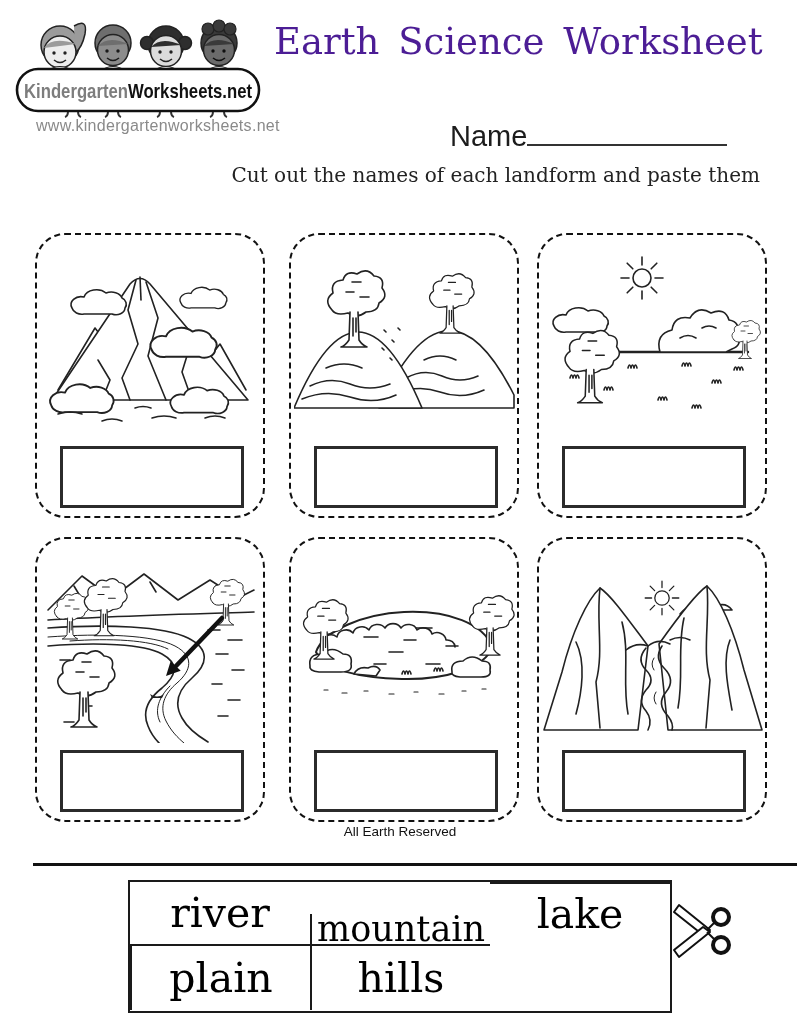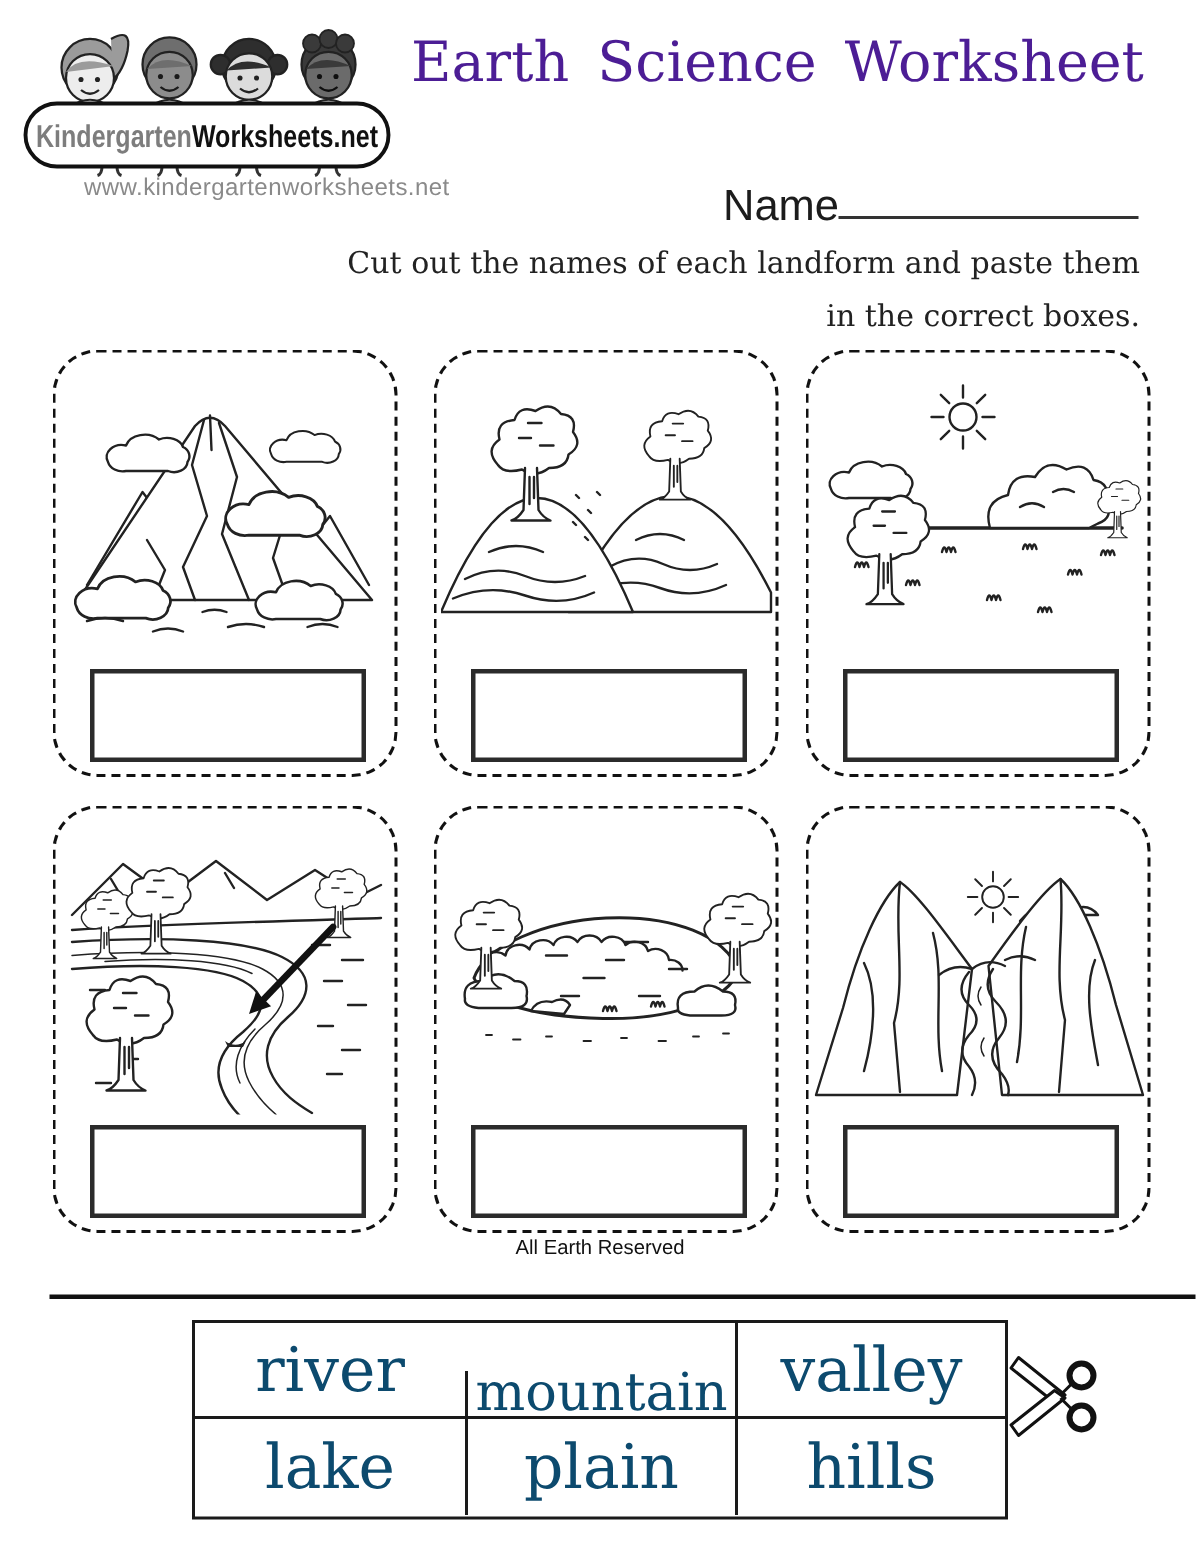--- a/index.html
+++ b/index.html
@@ -1,24 +1,24 @@
 <!DOCTYPE html>
 <html><head>
 <meta charset="utf-8">
 <style>
   html,body{margin:0;padding:0;}
   body{width:800px;height:1035px;background:#ffffff;position:relative;overflow:hidden;
        font-family:"Liberation Sans",sans-serif;color:#1c1c1c;}
   .abs{position:absolute;}
   
   #logo-svg{left:8px;top:12px;width:260px;height:106px;}
-  #site-url{left:36px;top:117px;font-size:16px;letter-spacing:.3px;color:#8a8a8a;margin-left:20px;}
+  #site-url{left:36px;top:117px;font-size:16px;letter-spacing:.3px;color:#8a8a8a;}
   #page-title{left:274px;top:20px;width:466px;text-align:center;
       font-family:"DejaVu Serif",serif;font-size:37px;word-spacing:7px;color:#4c1d95;white-space:nowrap;}
-  #name-row{left:450px;top:114px;font-size:29px;color:#1c1c1c;margin-left:32px;}
+  #name-row{left:450px;top:114px;font-size:29px;color:#1c1c1c;}
   #name-blank{display:inline-block;width:200px;border-bottom:2.5px solid #333;height:1.05em;vertical-align:baseline;}
   #instructions{left:44px;top:158px;width:716px;font-family:"DejaVu Serif",serif;
       font-size:20px;line-height:35px;color:#222;text-align:right;}
   #instr-line1{padding-left:18px;white-space:nowrap;}
   
   .card{position:absolute;width:230px;height:285px;border:2px dashed #111;
         border-radius:30px;box-sizing:border-box;background:#fff;}
   .card svg.illus{position:absolute;left:3px;top:12px;width:222px;height:192px;}
   .answer-box{position:absolute;left:23px;top:211px;width:184px;height:62px;
         border:3px solid #2b2b2b;box-sizing:border-box;background:#fff;}
@@ -27,21 +27,21 @@
   #card-lake{left:289px;top:537px;}     #card-valley{left:537px;top:537px;}
   
   #copyright{left:0;top:823px;width:800px;text-align:center;font-size:13.5px;
       line-height:17px;color:#111;}
   #divider{left:33px;top:863px;width:764px;height:3px;background:#111;}
   
   #word-bank{left:128px;top:880px;width:544px;height:133px;border:2.5px solid #1a1a1a;
       box-sizing:border-box;display:grid;grid-template-columns:1fr 1fr 1fr;
       grid-template-rows:62px 66px;background:#fff;}
   .word-cell{display:flex;align-items:center;justify-content:center;
-      font-family:"DejaVu Serif",serif;font-size:41px;color:#0c4a6e;}
+      font-family:"DejaVu Serif",serif;font-size:41px;color:#000000;}
   .word-cell.bl{border-left:2.5px solid #1a1a1a;}
   .word-cell.bt{border-top:2.5px solid #1a1a1a;}
   .word-cell.small{font-size:35px;margin-top:32px;}
   #scissors{left:670px;top:902px;width:76px;height:58px;}
   
   .ink{stroke:#222;fill:none;stroke-width:1.6;stroke-linecap:round;stroke-linejoin:round;}
 </style>
 </head>
 <body>
 
@@ -118,21 +118,20 @@
 <div id="site-url" class="abs">www.kindergartenworksheets.net</div>
 
 <div id="page-title" class="abs">Earth Science Worksheet</div>
 
 <div id="name-row" class="abs">
   <span>Name</span><span id="name-blank"></span>
 </div>
 
 <div id="instructions" class="abs">
   <div id="instr-line1">Cut out the names of each landform and paste them</div>
-  <div id="instr-line2">in the correct boxes.</div>
 </div>
 
 <div class="card" id="card-mountain">
   <svg class="illus" viewBox="0 0 222 190">
     <g class="ink">
       <path d="M18,142 L55,80 L78,110"></path>
       <path d="M148,136 L180,96 L206,142"></path>
       <path fill="#fff" d="M12,152 L90,36 Q100,25 110,36 L208,152 Z"></path>
       <path d="M96,32 L88,62 L98,96 L82,130 L90,152"></path>
       <path d="M106,34 L118,70 L108,108 L126,152"></path>
@@ -260,21 +259,20 @@
 
 <div id="copyright" class="abs">
   <div>All Earth Reserved</div>
 </div>
 
 <div id="divider" class="abs"></div>
 
 <div id="word-bank" class="abs">
   <div class="word-cell">river</div>
   <div class="word-cell bl small">mountain</div>
-  <div class="word-cell bl">valley</div>
   <div class="word-cell bt">lake</div>
   <div class="word-cell bl bt">plain</div>
   <div class="word-cell bl bt">hills</div>
 </div>
 
 <svg id="scissors" class="abs" viewBox="0 0 76 58">
   <g stroke="#111" stroke-width="2" fill="#fff" stroke-linejoin="round">
     <polygon points="4,10 9,3 40,28 33,33"></polygon>
     <polygon points="4,48 9,55 40,30 33,25"></polygon>
     <line x1="37" y1="30" x2="45" y2="38"></line>

